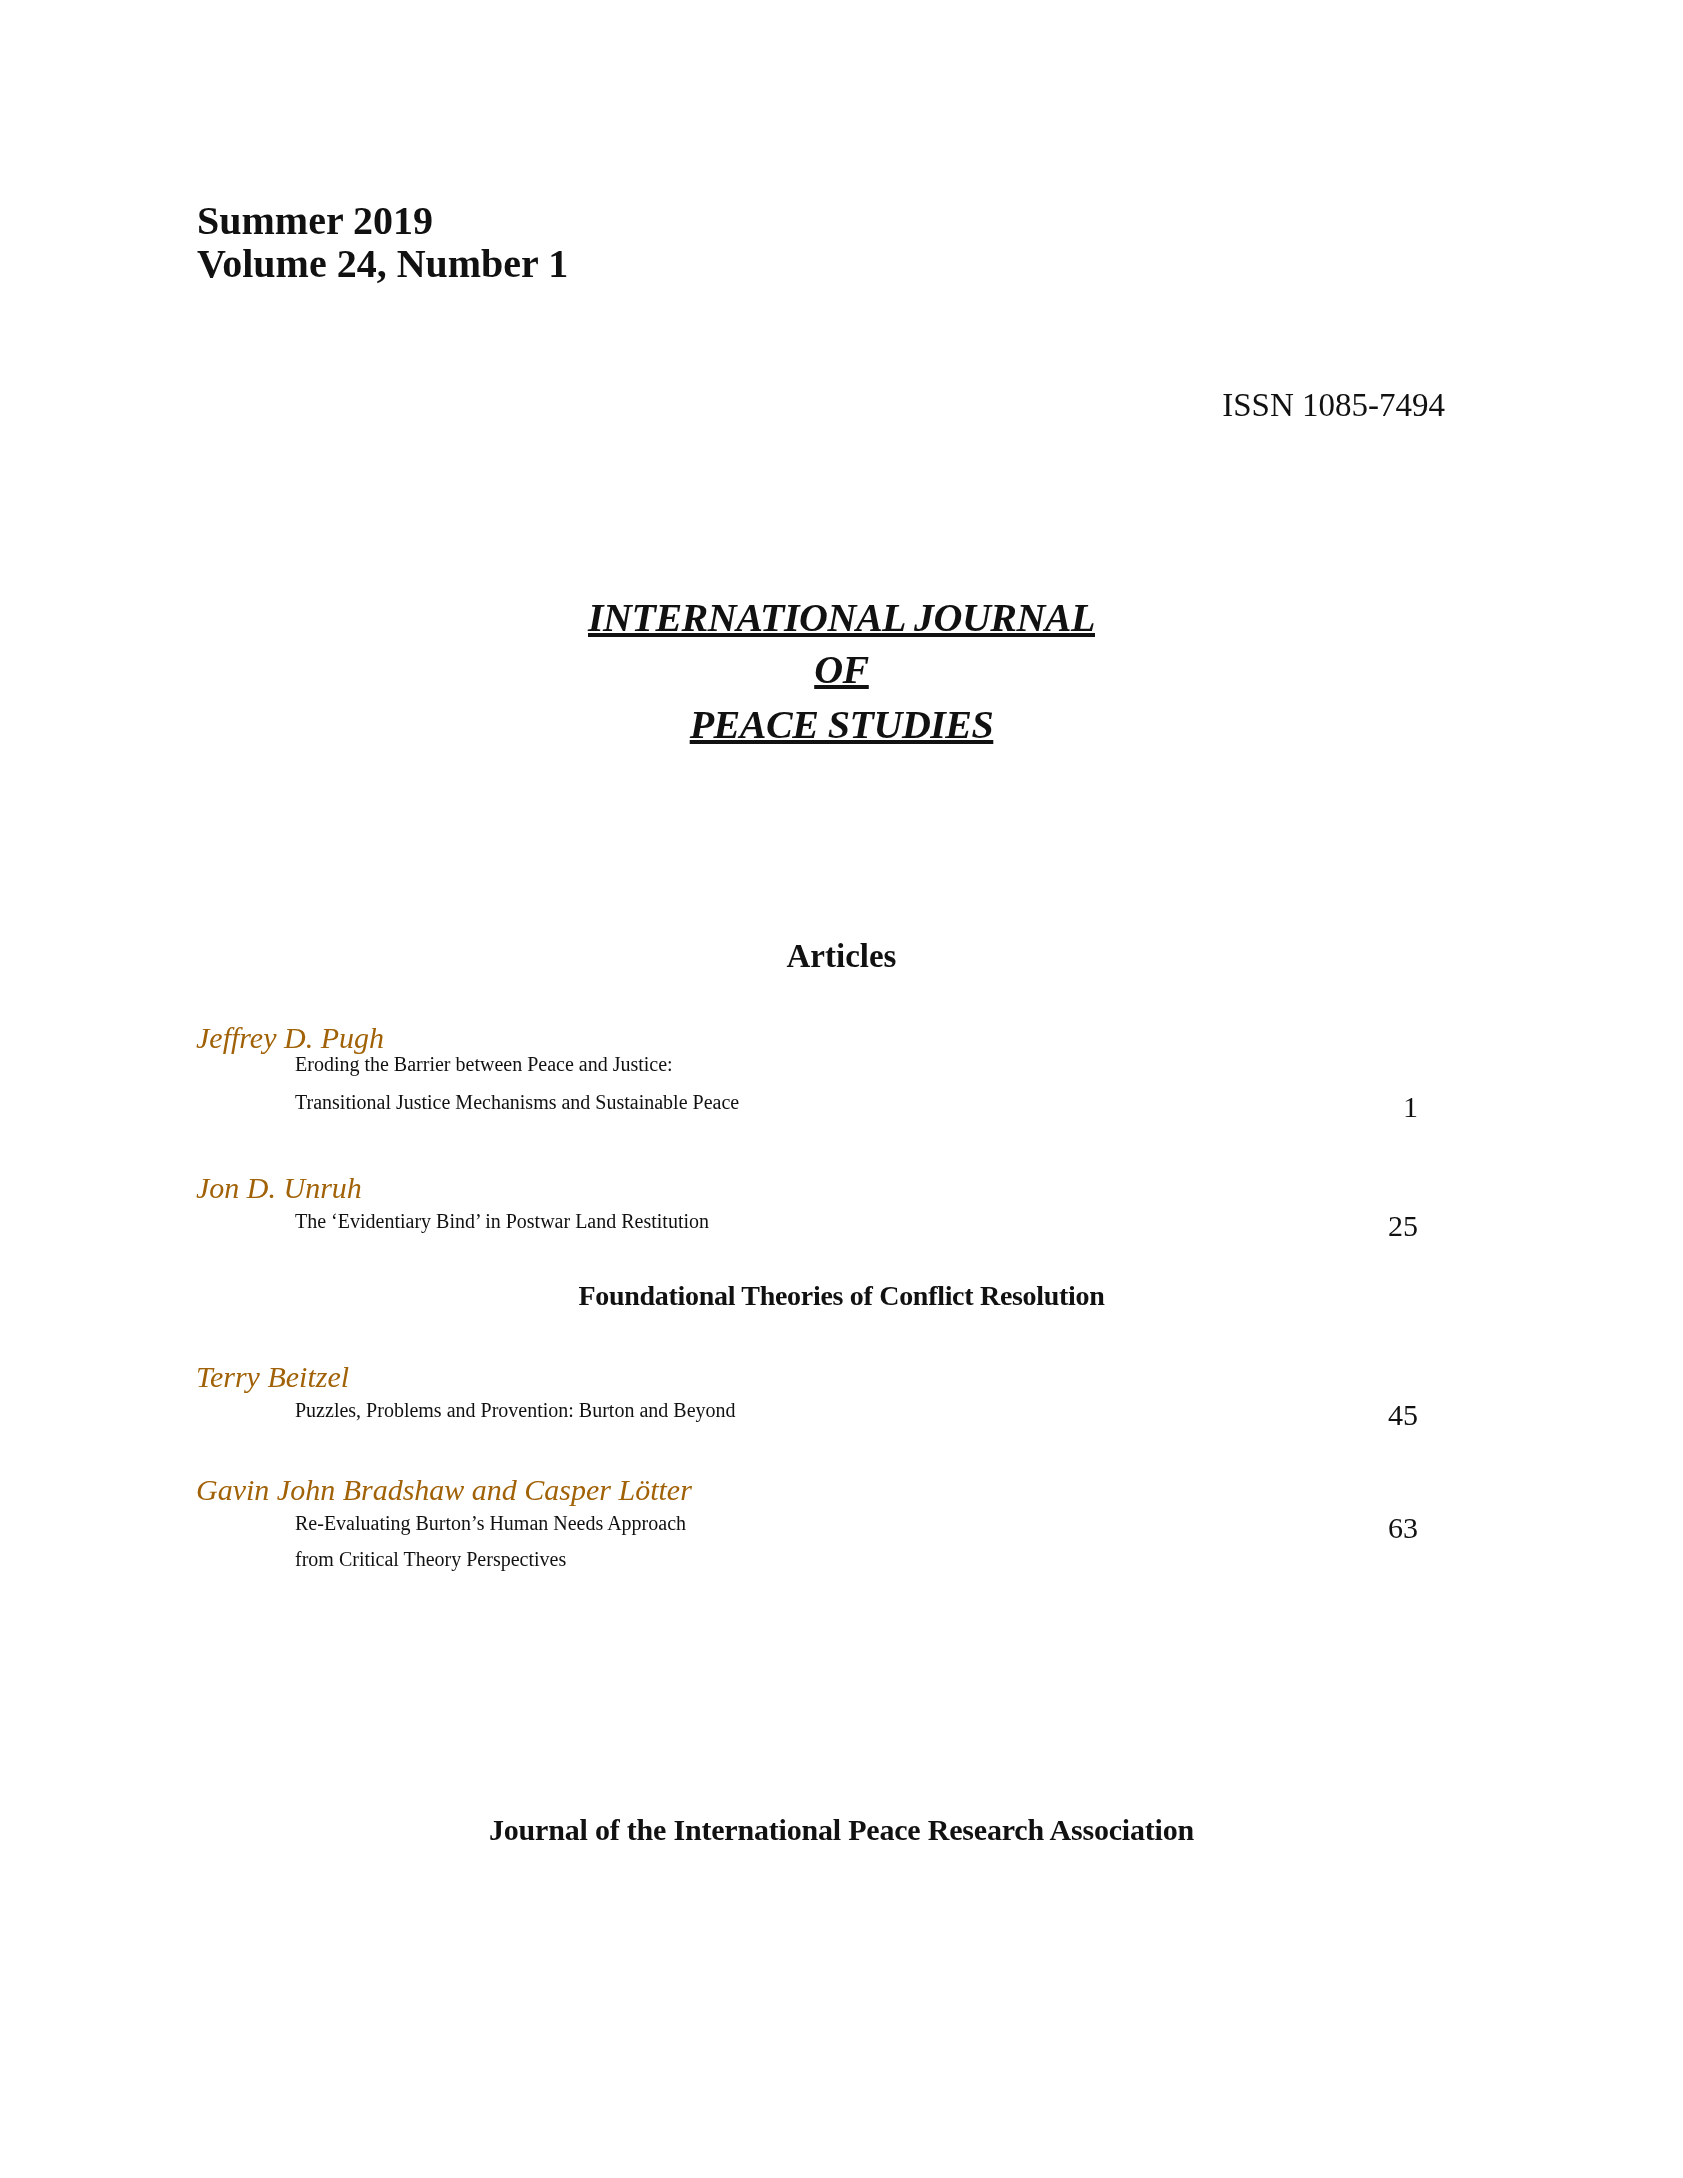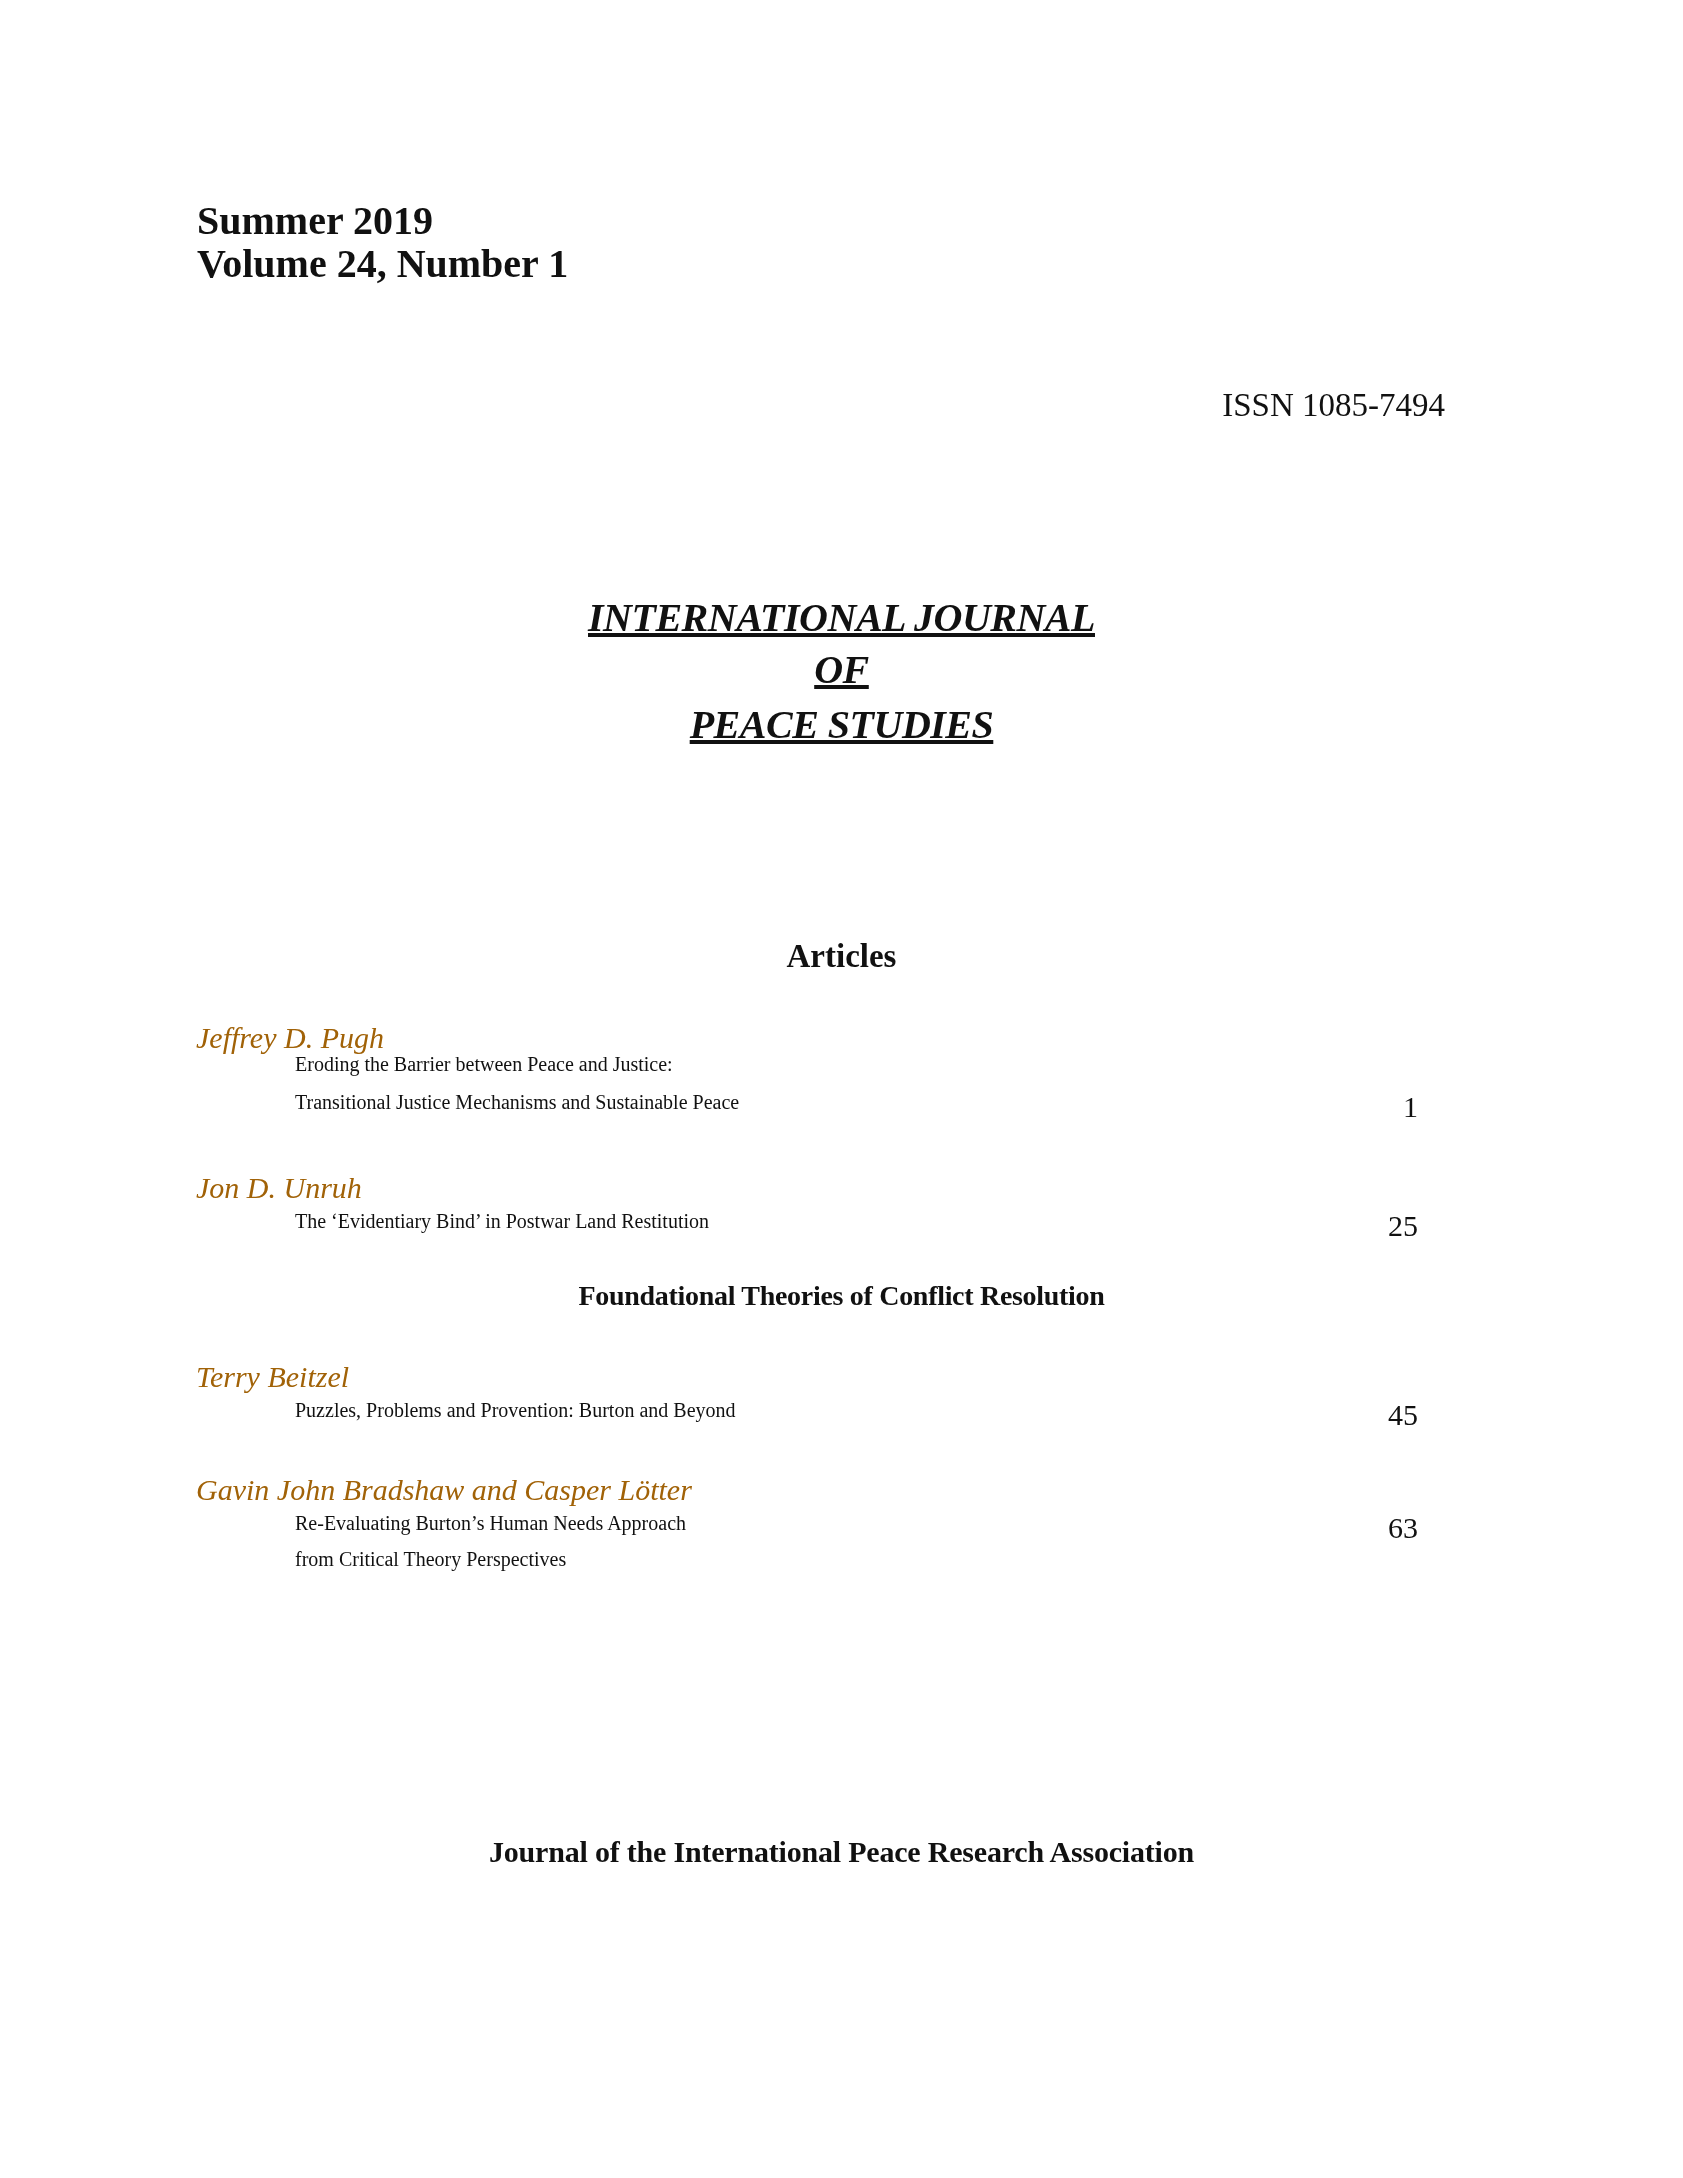--- a/index.html
+++ b/index.html
@@ -55,16 +55,16 @@
     <div class="line page" style="top:1400px;">45</div>
   </div>
 
   <div>
     <div class="line author" style="top:1475px;font-style:italic;">Gavin John Bradshaw and Casper Lötter</div>
     <div class="line title" style="top:1513px;">Re-Evaluating Burton’s Human Needs Approach</div>
     <div class="line title" style="top:1549px;">from Critical Theory Perspectives</div>
     <div class="line page" style="top:1513px;text-align:right;">63</div>
   </div>
 
-  <div class="line center footer" style="top:1815px;margin-top:22px;">Journal of the International Peace Research Association</div>
+  <div class="line center footer" style="top:1815px;">Journal of the International Peace Research Association</div>
 
 </div>
 
 
 </body></html>

